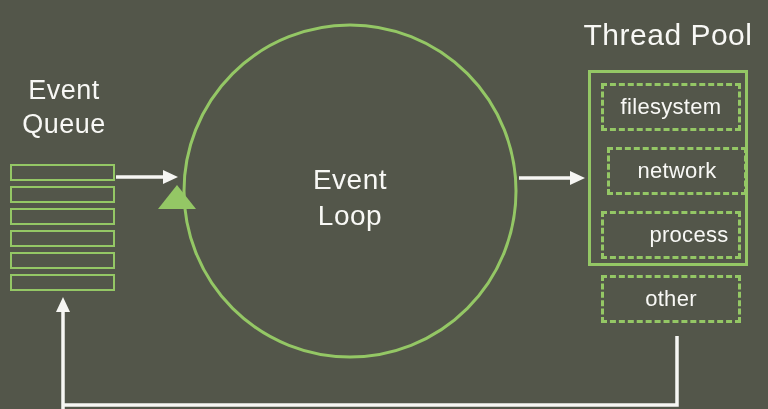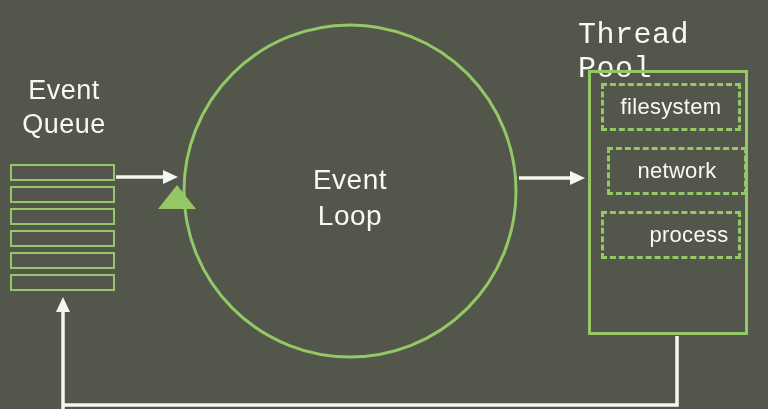--- a/index.html
+++ b/index.html
@@ -37,24 +37,24 @@
     border:2.5px solid var(--accent-green);
     background:transparent;
   }
   .loop-label{
     position:absolute;left:250px;top:162px;width:200px;
     text-align:center;font-size:28px;line-height:1.3;
     white-space:pre-line;letter-spacing:.5px;
   }
   .tp-title{
     position:absolute;left:578px;top:18px;width:180px;
-    text-align:left;font-size:30px;letter-spacing:.5px;font-family:Liberation Mono, monospace;
+    text-align:center;font-size:30px;letter-spacing:.5px;
   }
   .tp-box{
-    position:absolute;left:588px;top:70px;width:160px;height:265px;
+    position:absolute;left:588px;top:70px;width:160px;height:196px;
     box-sizing:border-box;border:3px solid var(--accent-green);
   }
   .task{
     position:absolute;left:10px;width:140px;height:48px;
     box-sizing:border-box;border:3px dashed var(--accent-green);
     display:flex;align-items:center;justify-content:center;
     font-size:22px;letter-spacing:.3px;
   }
   .task-0{top:10px;}
   .task-1{top:74px;margin-left:6px;}
@@ -106,15 +106,18 @@
   <div class="tp-box">
     <div class="task task-0">
       <span>filesystem</span>
     </div>
     <div class="task task-1">
       <span>network</span>
     </div>
     <div class="task task-2">
       <span>process</span>
     </div>
+    <div class="task task-3">
+      <span>other</span>
+    </div>
   </div>
 
 </div>
 
 </body></html>

